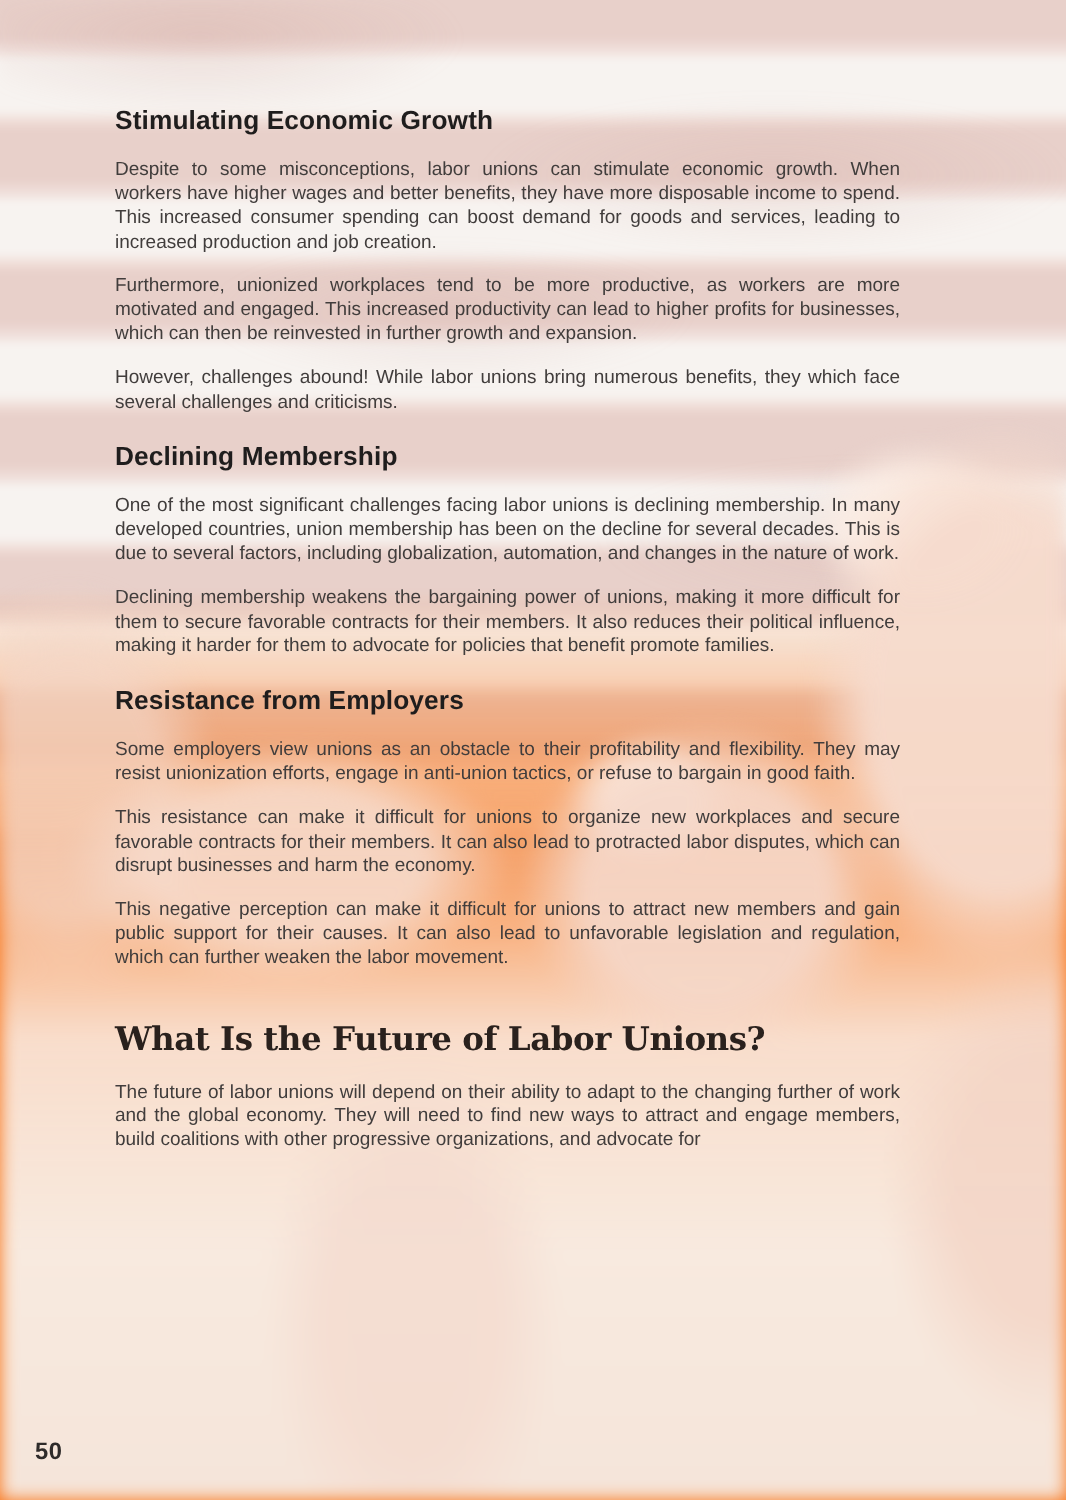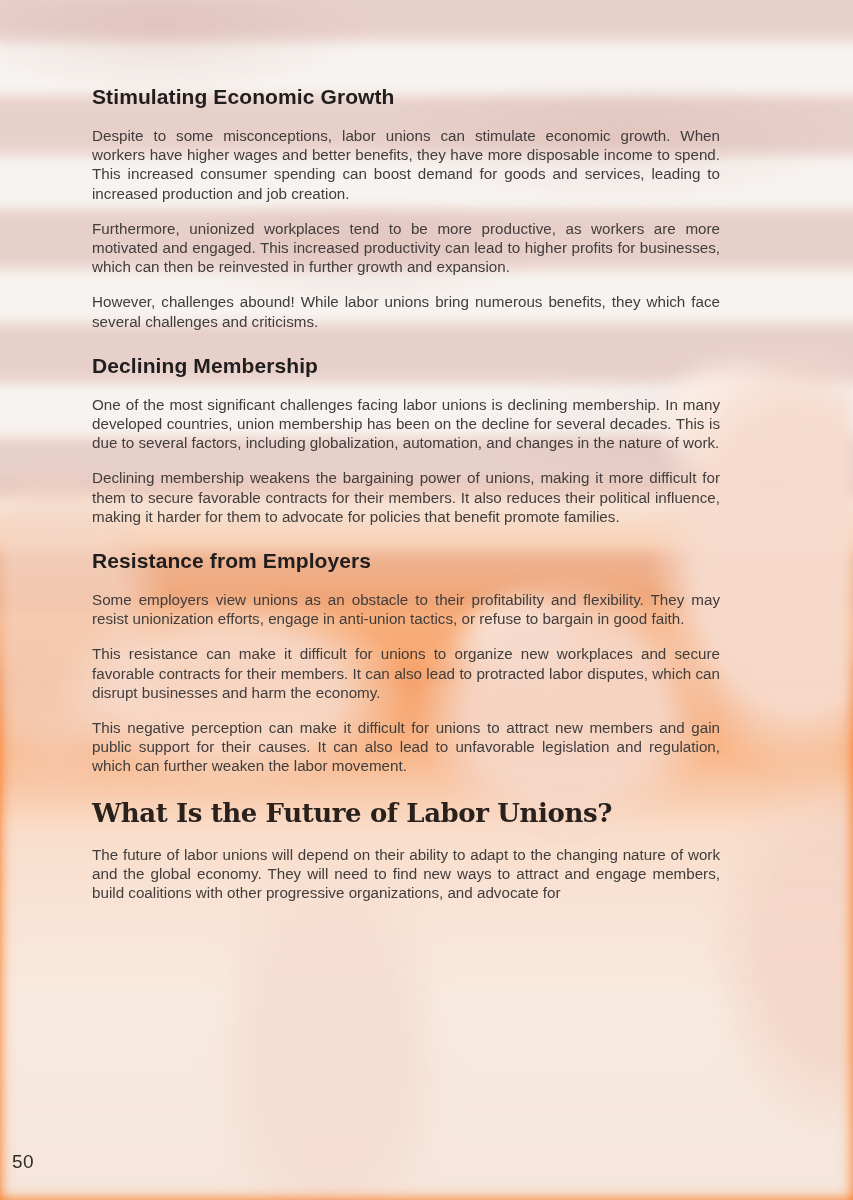--- a/index.html
+++ b/index.html
@@ -73,44 +73,44 @@
     margin: 22px 0 16px 0;
     font-size: 21px;
     line-height: 26px;
     font-weight: bold;
     color: #1f1d1d;
     letter-spacing: 0.1px;
   }
   .section:first-child h2.section-heading { margin-top: 0; }
 
   h1.slab-heading {
-    margin: 21px 0 16px 0;
+    margin: 40px 0 16px 0;
     font-family: "DejaVu Serif", serif;
     font-size: 26px;
     line-height: 32px;
     font-weight: bold;
     color: #2a211d;
     letter-spacing: -0.4px;
   }
 
   p.body-par {
     margin: 0 0 16px 0;
     font-size: 15.2px;
     line-height: 19.2px;
     color: #413d3c;
     text-align: justify;
   }
 
   .page-number {
     position: absolute;
-    left: 12px;
+    left: 28px;
     top: 1150px;
     font-size: 19px;
     line-height: 24px;
-    font-weight: normal;
+    font-weight: bold;
     color: #2e2b2a;
     letter-spacing: 0.5px;
   }
 </style>
 </head>
 <body>
 
 <div class="page">
 
   <div class="bg-stripes"></div>
@@ -137,20 +137,20 @@
       <p class="body-par">Some employers view unions as an obstacle to their profitability and flexibility. They may resist unionization efforts, engage in anti-union tactics, or refuse to bargain in good faith.</p>
       <p class="body-par">This resistance can make it difficult for unions to organize new workplaces and secure favorable contracts for their members. It can also lead to protracted labor disputes, which can disrupt businesses and harm the economy.</p>
     </div>
 
     <div class="section">
       <p class="body-par">This negative perception can make it difficult for unions to attract new members and gain public support for their causes. It can also lead to unfavorable legislation and regulation, which can further weaken the labor movement.</p>
     </div>
 
     <div class="section">
       <h1 class="slab-heading">What Is the Future of Labor Unions?</h1>
-      <p class="body-par">The future of labor unions will depend on their ability to adapt to the changing nature of work and the global economy. They will need to find new ways to attract and engage members, build coalitions with other progressive organizations, and advocate for</p>
+      <p class="body-par">The future of labor unions will depend on their ability to adapt to the changing further of work and the global economy. They will need to find new ways to attract and engage members, build coalitions with other progressive organizations, and advocate for</p>
     </div>
 
   </div>
 
   <div class="page-number">50</div>
 
 </div>
 
 </body></html>

